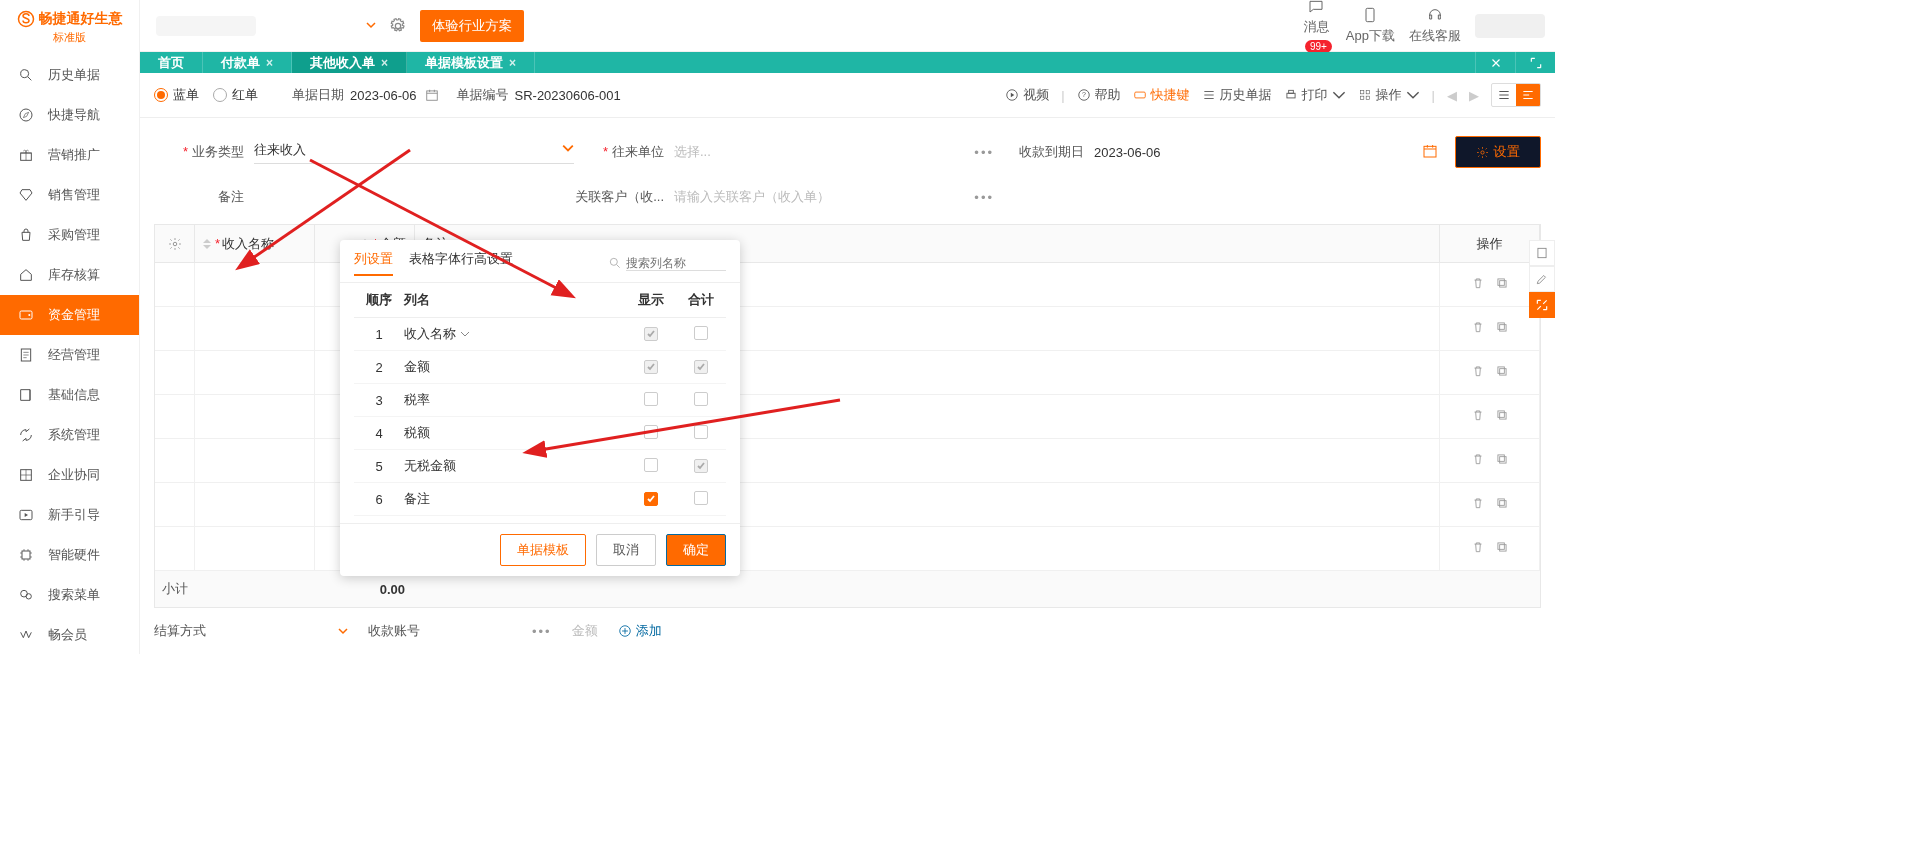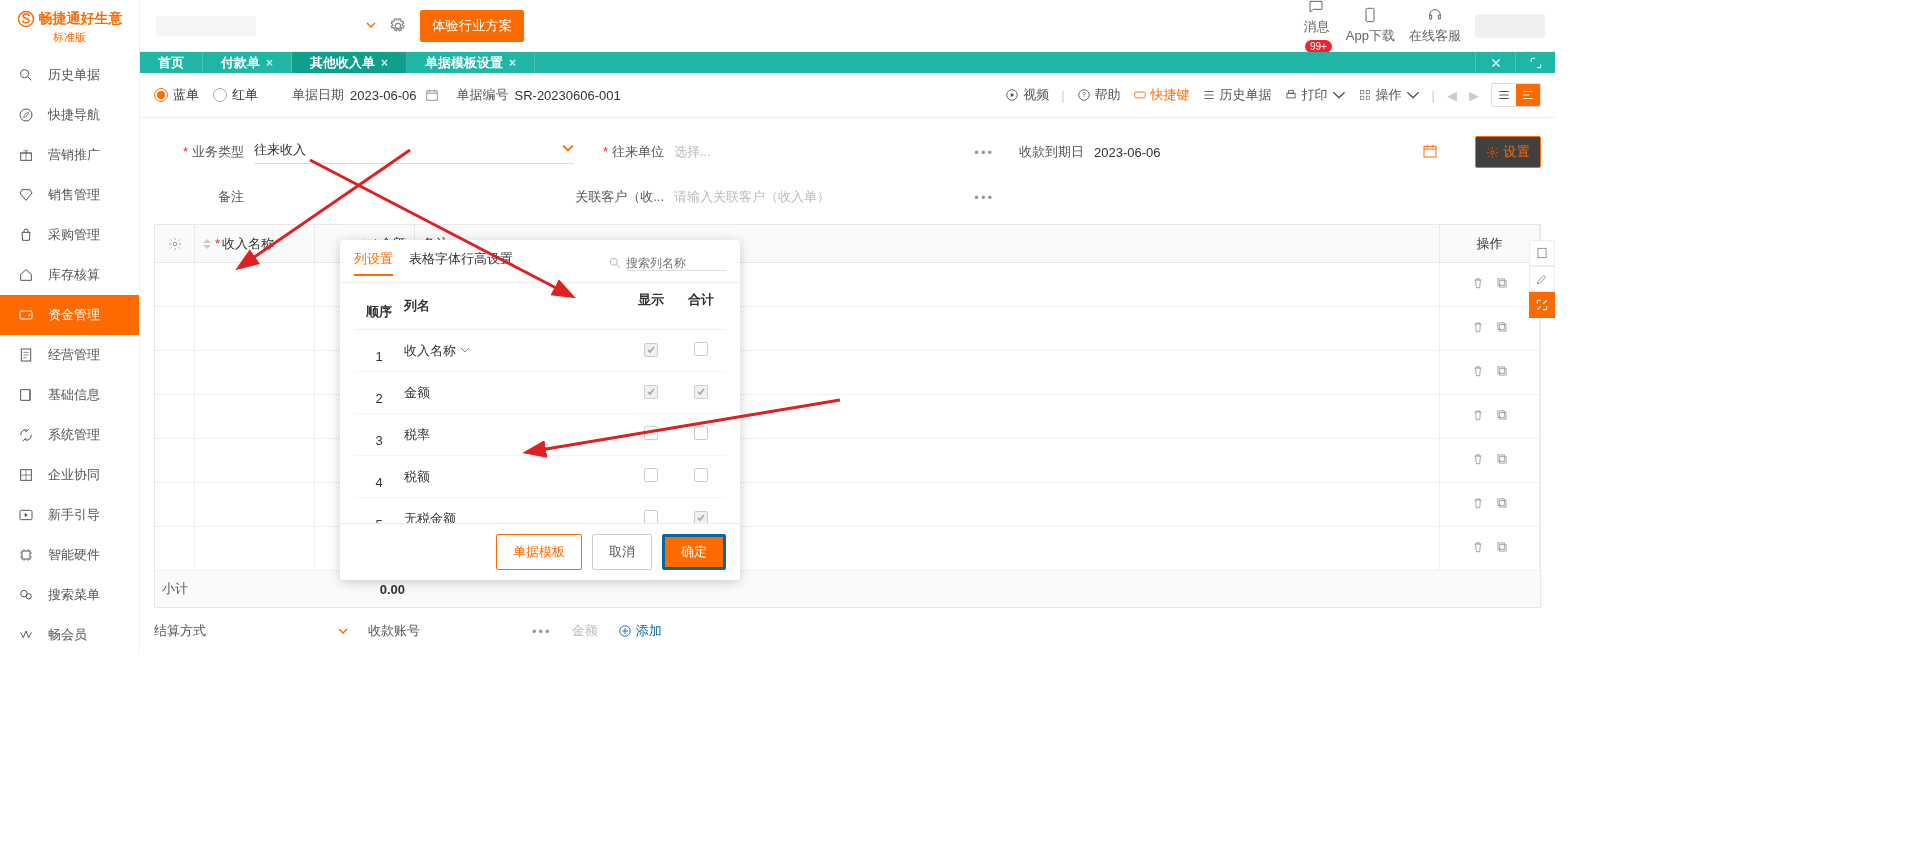--- a/index.html
+++ b/index.html
@@ -67,21 +67,21 @@
 .form-row { display: flex; align-items: center; padding: 10px 0; }
 .form-group { display: flex; align-items: center; width: 420px; }
 .form-group .flbl { width: 90px; text-align: right; margin-right: 10px; color: #555; }
 .form-group .flbl .req { color: #f5222d; margin-right: 4px; }
 .form-group .fval { flex: 1; position: relative; display: flex; align-items: center; }
 .form-group .fval .sel { color: #333; }
 .form-group .fval .placeholder { color: #bbb; }
 .form-group .fval .chev-down { margin-left: auto; color: #ff6a00; }
 .form-group .fval .chev-down svg { width: 12px; height: 12px; }
 .form-group .fval .dots { margin-left: auto; color: #999; letter-spacing: 2px; cursor: pointer; }
-.settings-btn { margin-left: auto; border: 1px solid #ff6a00; color: #ff6a00; background: #404040; padding: 6px 10px; border-radius: 2px; cursor: pointer; display: flex; align-items: center; gap: 4px; }
+.settings-btn { margin-left: auto; border: 1px solid #ff6a00; color: #ff6a00; background: #0f172a; padding: 6px 20px; border-radius: 2px; cursor: pointer; display: flex; align-items: center; gap: 4px; }
 .settings-btn svg { width: 13px; height: 13px; }
 .cal-btn { color: #ff6a00; margin-left: 8px; }
 .cal-btn svg { width: 16px; height: 16px; }
 
 
 .grid { margin: 0 14px; border: 1px solid #e8e8e8; }
 .grid-head { display: flex; background: #fafafa; border-bottom: 1px solid #e8e8e8; height: 38px; align-items: center; }
 .grid-head .gh { border-right: 1px solid #e8e8e8; padding: 0 8px; display: flex; align-items: center; height: 100%; }
 .gh-gear { width: 40px; justify-content: center; }
 .gh-gear svg { width: 14px; height: 14px; color: #888; cursor: pointer; }
@@ -113,32 +113,32 @@
 .popover .ptab { margin-right: 16px; padding-bottom: 6px; cursor: pointer; }
 .popover .ptab.active { color: #ff6a00; border-bottom: 2px solid #ff6a00; }
 .popover .psearch { margin-left: auto; display: flex; align-items: center; }
 .popover .psearch svg { width: 14px; height: 14px; color: #aaa; margin-right: 4px; }
 .popover .psearch input { border: none; outline: none; font-size: 12px; border-bottom: 1px solid #ddd; width: 100px; }
 .popover .ptable { padding: 0 14px 8px; max-height: 240px; overflow-y: auto; position: relative; }
 .popover .ptable::-webkit-scrollbar { width: 6px; }
 .popover .ptable::-webkit-scrollbar-thumb { background: #ccc; border-radius: 3px; }
 .popover .pthead { display: flex; font-weight: bold; padding: 8px 0; border-bottom: 1px solid #eee; }
 .popover .prow { display: flex; padding: 7px 0; border-bottom: 1px solid #f4f4f4; align-items: center; }
-.popover .pc-order { width: 50px; text-align: center; margin-top: 12px; }
+.popover .pc-order { width: 50px; text-align: center; }
 .popover .pc-name { flex: 1; display: flex; align-items: center; }
 .popover .pc-show, .popover .pc-sum { width: 50px; text-align: center; }
 .chk { width: 14px; height: 14px; border: 1px solid #ccc; border-radius: 2px; display: inline-flex; align-items: center; justify-content: center; background: #fff; }
 .chk.on { background: #ff6a00; border-color: #ff6a00; color: #fff; }
 .chk.dis { background: #f0f0f0; }
 .chk svg { width: 10px; height: 10px; }
 .popover .pfoot { display: flex; justify-content: flex-end; padding: 10px 14px; gap: 10px; border-top: 1px solid #eee; }
 .popover .pfoot button { padding: 6px 16px; border-radius: 2px; cursor: pointer; font-size: 13px; }
 .btn-tpl { background: #fff; border: 1px solid #ff6a00; color: #ff6a00; }
 .btn-cancel { background: #fff; border: 1px solid #ccc; color: #555; }
-.btn-ok { background: #ff6a00; border: 3px solid #0369a1; color: #fff; }
+.btn-ok { background: #ff6a00; border: 1px solid #0369a1; color: #fff; }
 
 .settlement { display: flex; align-items: center; padding: 14px; gap: 20px; color: #555; }
 .settlement .sgroup { display: flex; align-items: center; gap: 6px; }
 .settlement .sval.placeholder { color: #bbb; }
 .settlement .add { color: #0369a1; display: flex; align-items: center; gap: 4px; cursor: pointer; }
 .settlement .add svg { width: 14px; height: 14px; }
 .settlement .dots { color: #999; letter-spacing: 2px; }
 
 
 .dock { position: absolute; right: 0; top: 240px; display: flex; flex-direction: column; gap: 0; }

